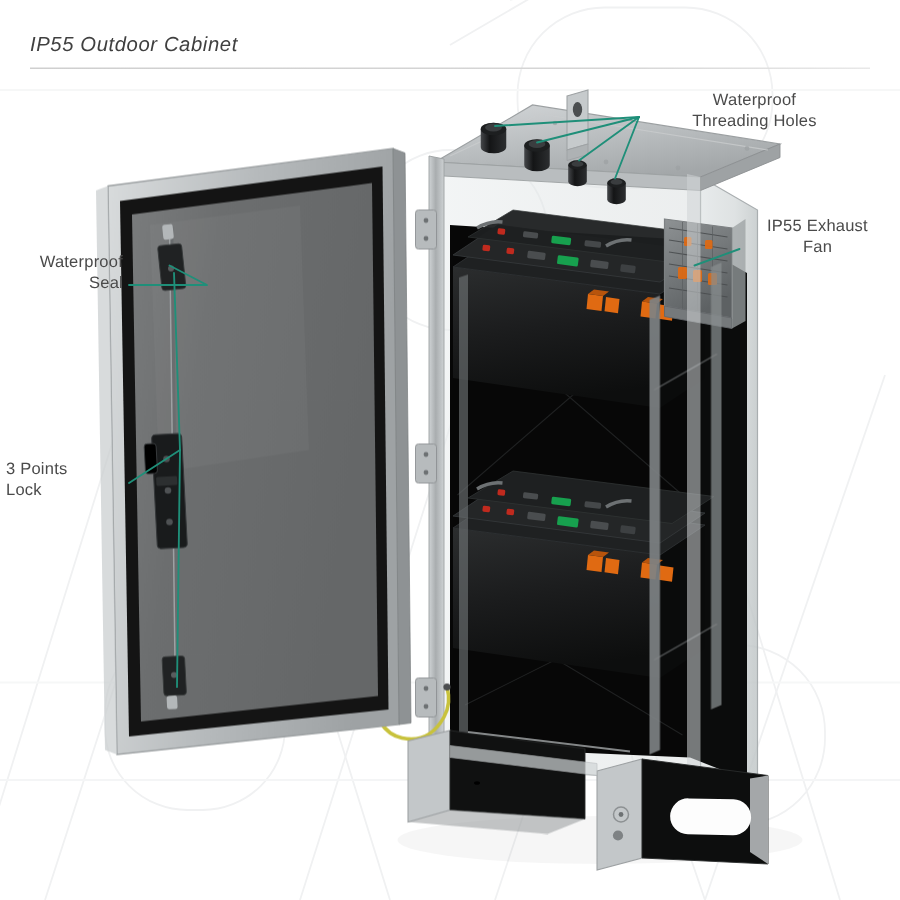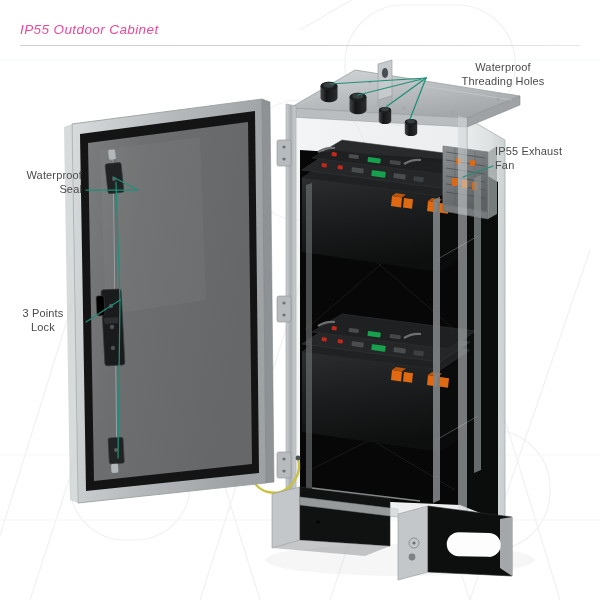--- a/index.html
+++ b/index.html
@@ -12,41 +12,41 @@
     width:600px;height:600px;
     background:#ffffff;
     overflow:hidden;
   }
   
   .wm{position:absolute;inset:0;pointer-events:none;}
   
   .title{
     position:absolute;left:20px;top:22px;
     font-size:13.5px;font-style:italic;letter-spacing:.4px;
-    color:#ec4899;white-space:nowrap;
+    color:#404040;white-space:nowrap;
   }
   .title-rule{
     position:absolute;left:20px;top:45px;width:560px;height:1px;
     background:linear-gradient(to right,#cfcfcf 0%,#d6d6d6 70%,#e8e8e8 100%);
   }
   
   .label{
     position:absolute;
     color:#4a4a4a;
     font-size:11px;
     line-height:14px;
     letter-spacing:.15px;
     white-space:pre-line;
   }
   .label.c{text-align:center;}
   .label.r{text-align:right;}
   #lbl-threading{left:418px;top:60px;width:170px;text-align:center;}
-  #lbl-fan{left:495px;top:144px;width:100px;text-align:left;}
+  #lbl-fan{left:495px;top:144px;width:100px;text-align:center;}
   #lbl-seal{left:4px;top:168px;width:78px;text-align:right;}
-  #lbl-lock{left:4px;top:306px;width:78px;text-align:center;}
+  #lbl-lock{left:4px;top:306px;width:78px;text-align:left;}
   
   svg.art{position:absolute;left:0;top:0;width:600px;height:600px;overflow:visible;}
   svg.lines{position:absolute;left:0;top:0;width:600px;height:600px;}
 </style>
 </head>
 <body>
 
 <div id="stage">
 
   <svg class="wm" viewBox="0 0 600 600">

